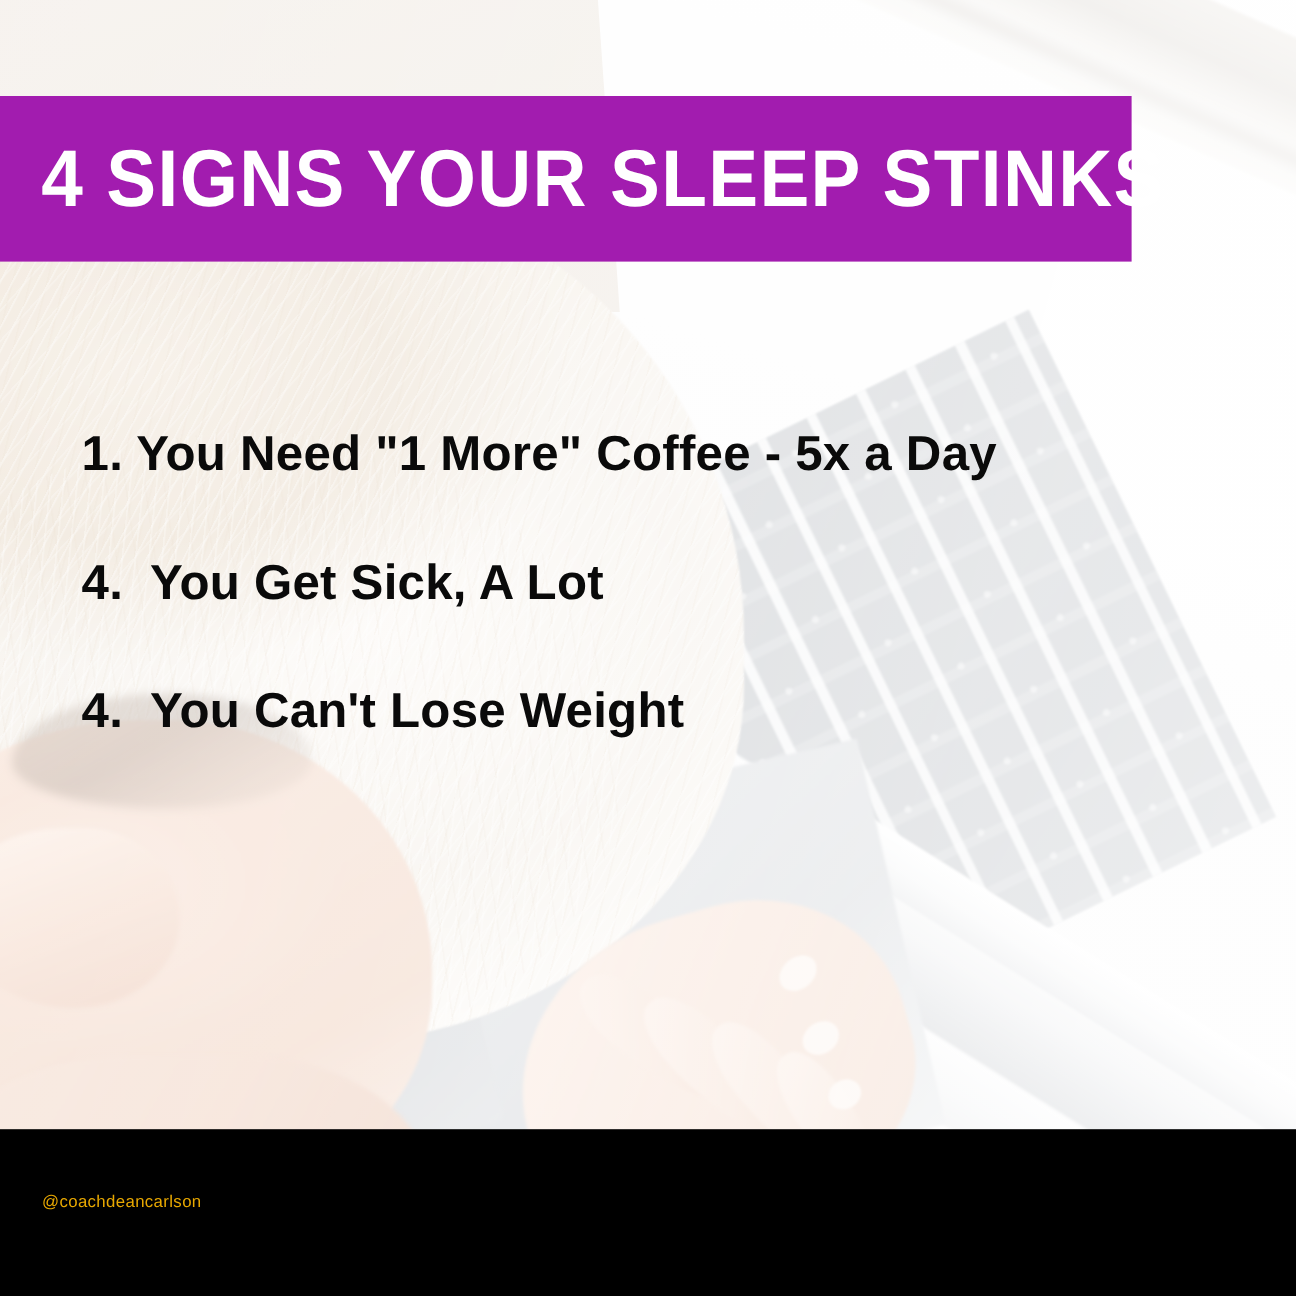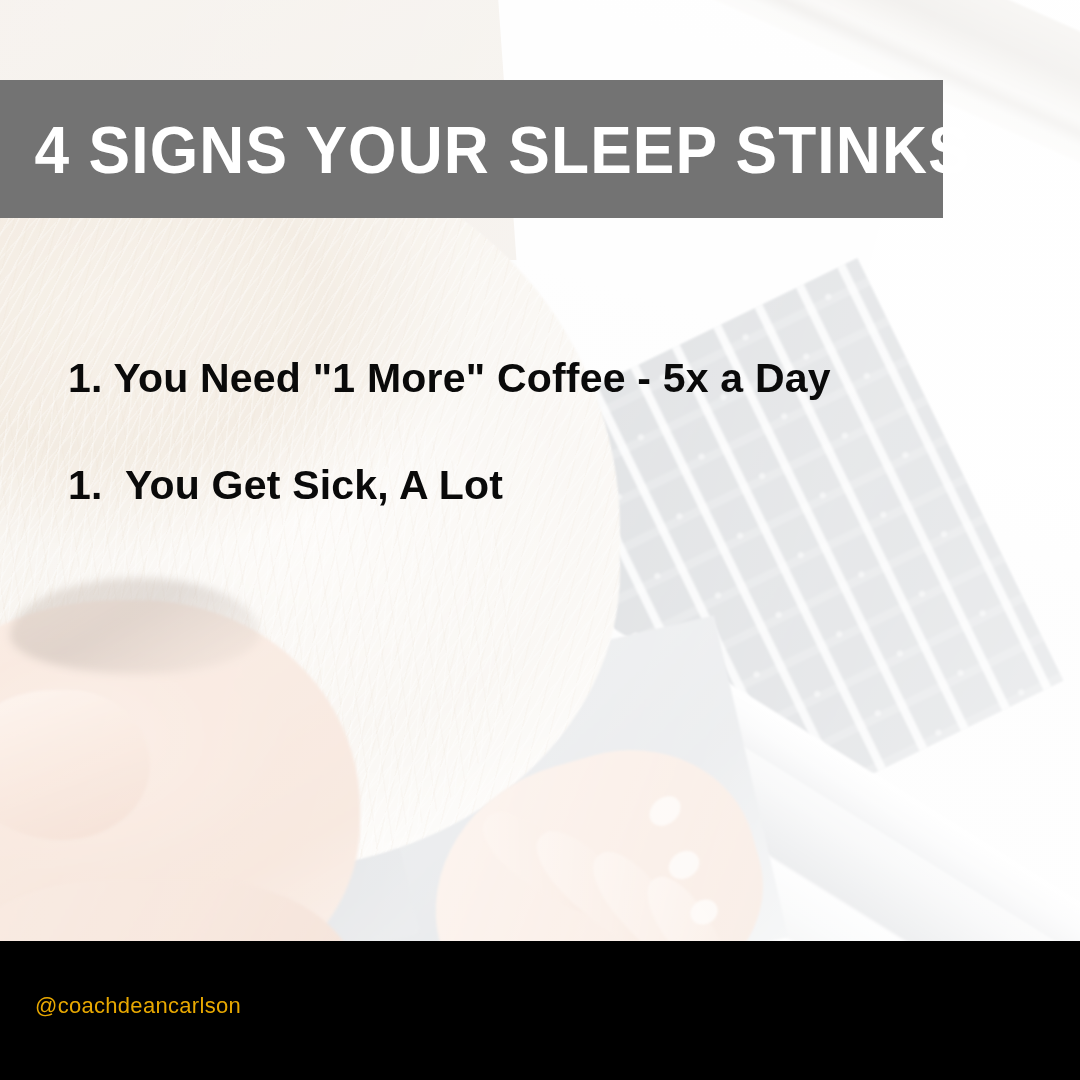--- a/index.html
+++ b/index.html
@@ -199,21 +199,21 @@
   .ph-wash2{
     position:absolute; inset:0;
     background:linear-gradient(105deg, rgba(255,255,255,.18) 0%, rgba(255,255,255,.30) 38%, rgba(255,255,255,.52) 72%, rgba(255,255,255,.60) 100%);
   }
 
   
   .banner{
     position:absolute;
     left:0; top:80px;
     width:943px; height:138px;
-    background:#737373;
+    background:#a21caf;
     display:flex; align-items:center;
   }
   .banner-title{
     color:#ffffff;
     font-family:"Liberation Sans", sans-serif;
     font-weight:700;
     font-size:67px;
     letter-spacing:1.2px;
     line-height:1;
     padding-left:37px;
@@ -246,21 +246,21 @@
     left:0; bottom:0;
     width:1080px; height:139px;
     background:#000000;
   }
   .handle{
     position:absolute;
     left:35px; top:52px;
     color:#e8a800;
     font-family:"Liberation Sans", sans-serif;
     font-weight:400;
-    font-size:22px;
+    font-size:14px;
     letter-spacing:.3px;
   }
 </style>
 </head>
 <body>
 
 <div class="poster">
 
   <div class="photo">
     <div class="ph-wall"></div>
@@ -294,20 +294,21 @@
     <div class="ph-wash"></div>
     <div class="ph-wash2"></div>
   </div>
 
   <div class="banner">
     <div class="banner-title">4 SIGNS YOUR SLEEP STINKS</div>
   </div>
 
   <div class="list">
     <div class="list-item">1. You Need "1 More" Coffee - 5x a Day</div>
-    <div class="list-item">1.  You Get Sick, A Lot</div>
+    <div class="list-item">4.  You Get Sick, A Lot</div>
+    <div class="list-item">4.  You Can't Lose Weight</div>
   </div>
 
   <div class="footer">
     <div class="handle">@coachdeancarlson</div>
   </div>
 
 </div>
 
 </body></html>

